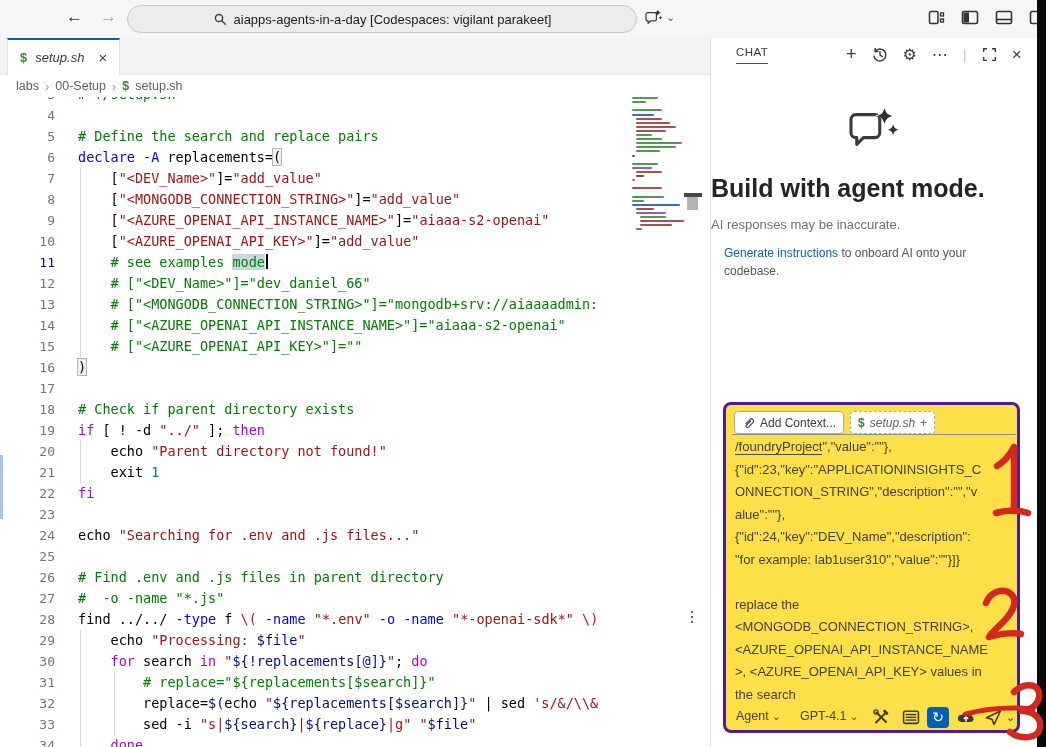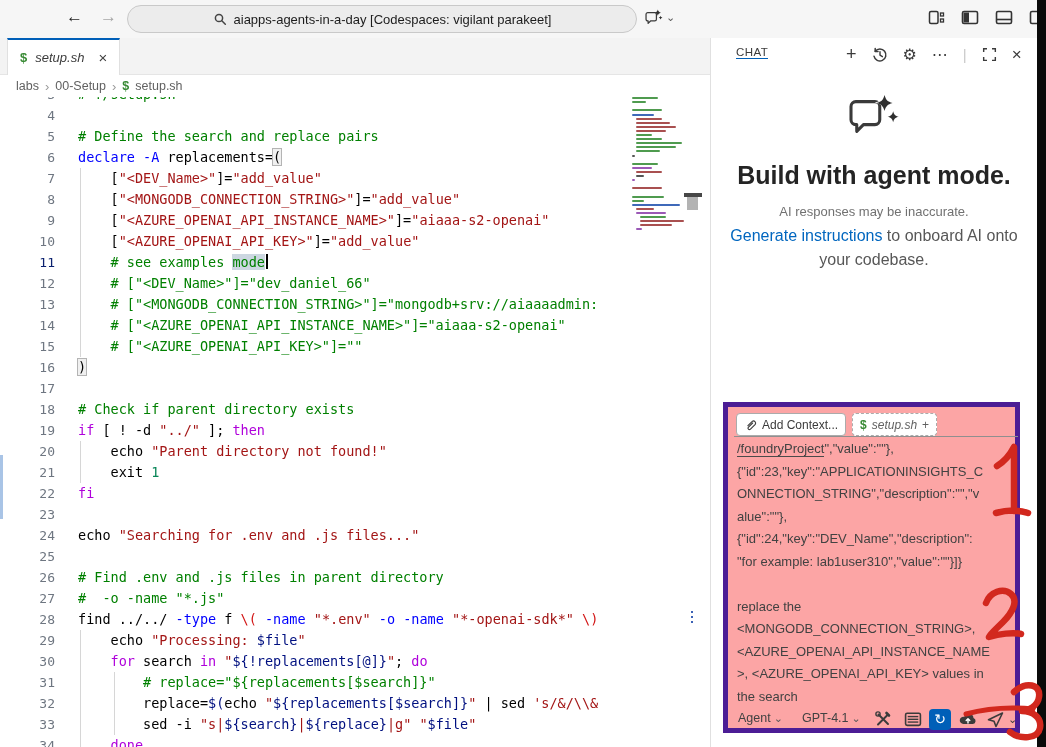--- a/index.html
+++ b/index.html
@@ -45,30 +45,30 @@
   .mm-g{background:#4f9b4f}.mm-r{background:#a95050}.mm-b{background:#3f69b9}.mm-k{background:#555}.mm-m{background:#9b59b6}
   .scrollstrip{position:absolute;left:684px;top:0;width:18px;height:650px}
   .sd-dark{position:absolute;left:0;top:96px;width:18px;height:4px;background:#474747}
   .sd-gray{position:absolute;left:3px;top:100px;width:11px;height:13px;background:#b3b3b3}
   .bluedot{position:absolute;left:7px;width:2px;height:2px;background:#3b62b5}
   #leftsliver{position:absolute;left:0;top:358px;width:3px;height:64px;background:#a9c4e6}
   
   #chat{position:absolute;left:710px;top:38px;width:327px;height:709px;background:#fff;border-left:1px solid #e0e0e0;box-sizing:border-box}
   #chat-head{position:absolute;left:0;top:0;width:100%;height:32px}
   #chat-tab{position:absolute;left:25px;top:8px;font-size:11.5px;letter-spacing:.4px;color:#3b3b3b;
-            border-bottom:1.5px solid #005fb8;}
+            border-bottom:1.5px solid #005fb8;padding-bottom:5px}
   .hicons{position:absolute;top:6px;display:flex;gap:15px;align-items:center;color:#3b3b3b;font-size:15px}
   .hsep{color:#c9c9c9}
-  #welcome{position:absolute;left:0;top:55px;width:100%;text-align:center}
+  #welcome{position:absolute;left:0;top:68px;width:100%;}
   #w-head{font-size:25px;font-weight:600;color:#242424;margin-top:22px}
   #w-sub{font-size:13px;color:#717171;margin-top:14px}
-  #w-para{font-size:16px;color:#575757;margin:5px auto 0;width:300px;line-height:1.5}
+  #w-para{font-size:12px;color:#575757;margin:12px auto 0;width:300px;line-height:1.5}
   #w-para a{color:#0066bf;text-decoration:none}
   #inputbox{position:absolute;left:12px;top:364px;width:297px;height:331px;box-sizing:border-box;
-            border:5px solid #4c1d95;border-radius:0;background:#fca5a5}
+            border:3px solid #4c1d95;border-radius:8px;background:#fde047}
   #chips{position:absolute;left:8px;top:6px;display:flex;gap:6px}
   .chip{display:flex;align-items:center;gap:5px;height:21px;padding:0 7px;font-size:12px;color:#3b3b3b;
         border:1px solid #ababab;border-radius:4px;background:#fff}
   .chip.dashed{border-style:dashed;color:#616161}
   .chip .fname{font-style:italic}
   #chipline{position:absolute;left:6px;top:29px;width:284px;border-top:1px solid #8f8f8f}
   #chat-text{position:absolute;left:9px;top:31px;width:280px;font-size:13px;color:#424242}
   .chatline{height:22.5px;line-height:22.5px;white-space:pre;overflow:visible}
   .ul{border-bottom:1.5px solid #4a4a4a}
   #ctoolbar{position:absolute;left:0;top:299px;width:100%;height:28px;font-size:12.5px;color:#424242}

